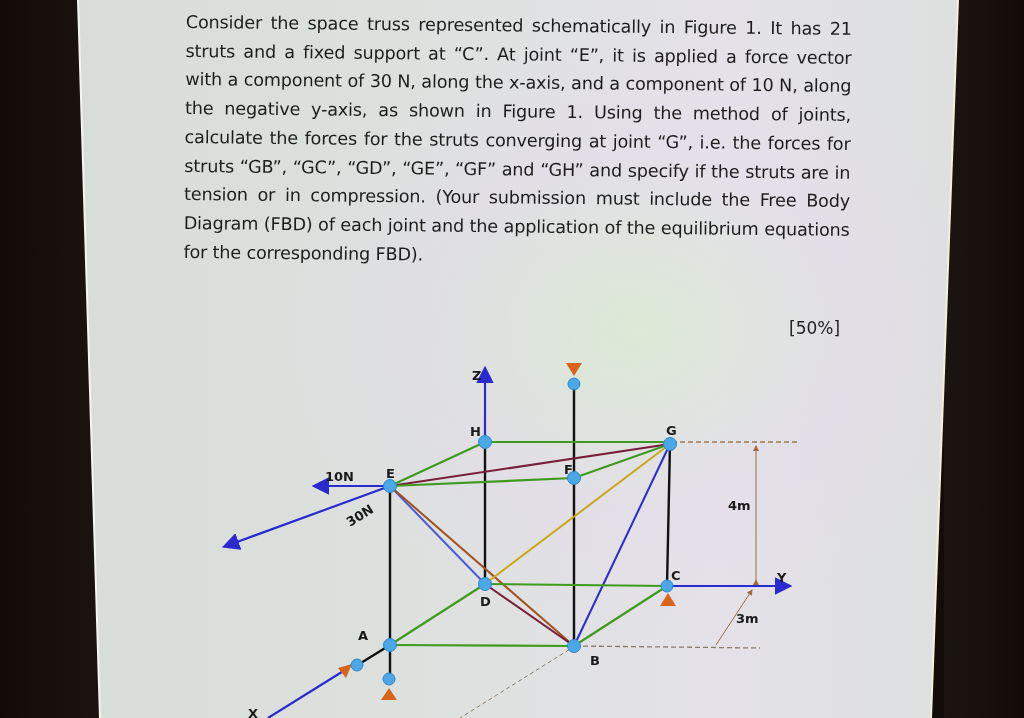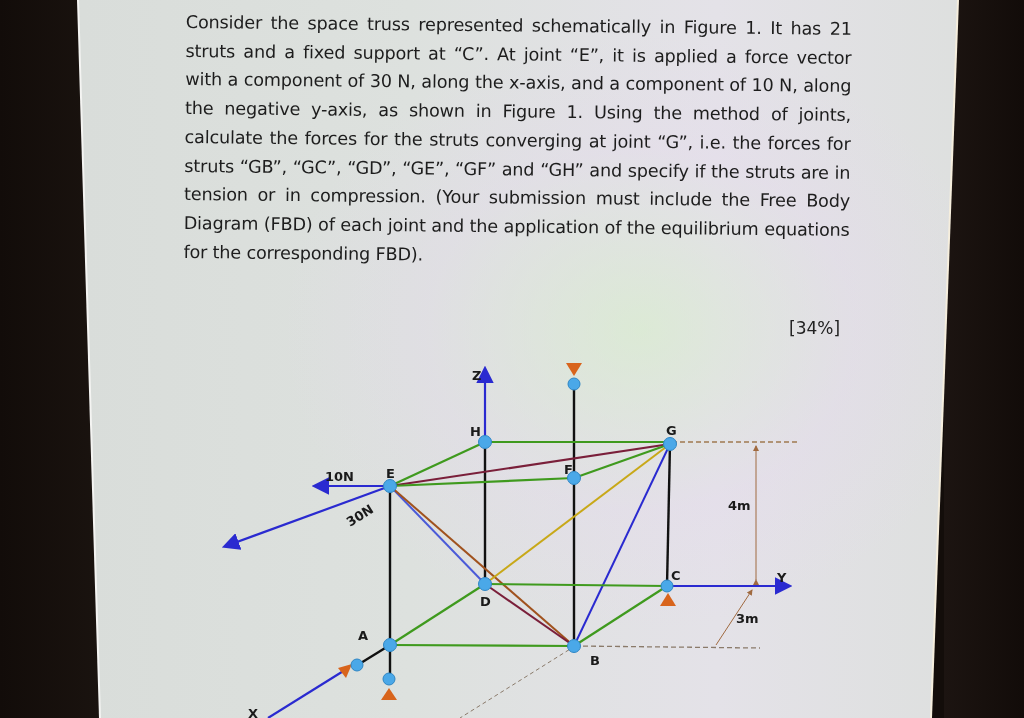--- a/index.html
+++ b/index.html
@@ -54,21 +54,21 @@
 <div class="bezel-left"></div>
 <div class="bezel-right"></div>
 <div class="screen"></div>
 <div class="edge-left"></div>
 <div class="edge-right"></div>
 
 <div class="question">
   <p>Consider the space truss represented schematically in Figure 1. It has 21 struts and a fixed support at “C”. At joint “E”, it is applied a force vector with a component of 30 N, along the x-axis, and a component of 10 N, along the negative y-axis, as shown in Figure 1. Using the method of joints, calculate the forces for the struts converging at joint “G”, i.e. the forces for struts “GB”, “GC”, “GD”, “GE”, “GF” and “GH” and specify if the struts are in tension or in compression. (Your submission must include the Free Body Diagram (FBD) of each joint and the application of the equilibrium equations for the corresponding FBD).</p>
 </div>
 
-<div class="marks">[34%]</div>
+<div class="marks">[50%]</div>
 
 <svg class="figure" viewBox="0 0 1024 718" width="1024" height="718">
   <defs>
     <marker id="arrBlue" markerWidth="8" markerHeight="8" refX="6" refY="4" orient="auto">
       <path d="M0,0 L8,4 L0,8 Z" fill="#2a2ad0"></path>
     </marker>
     <marker id="arrDim" markerWidth="6" markerHeight="6" refX="5" refY="3" orient="auto">
       <path d="M0,0 L6,3 L0,6 Z" fill="#a06a40"></path>
     </marker>
   </defs>

